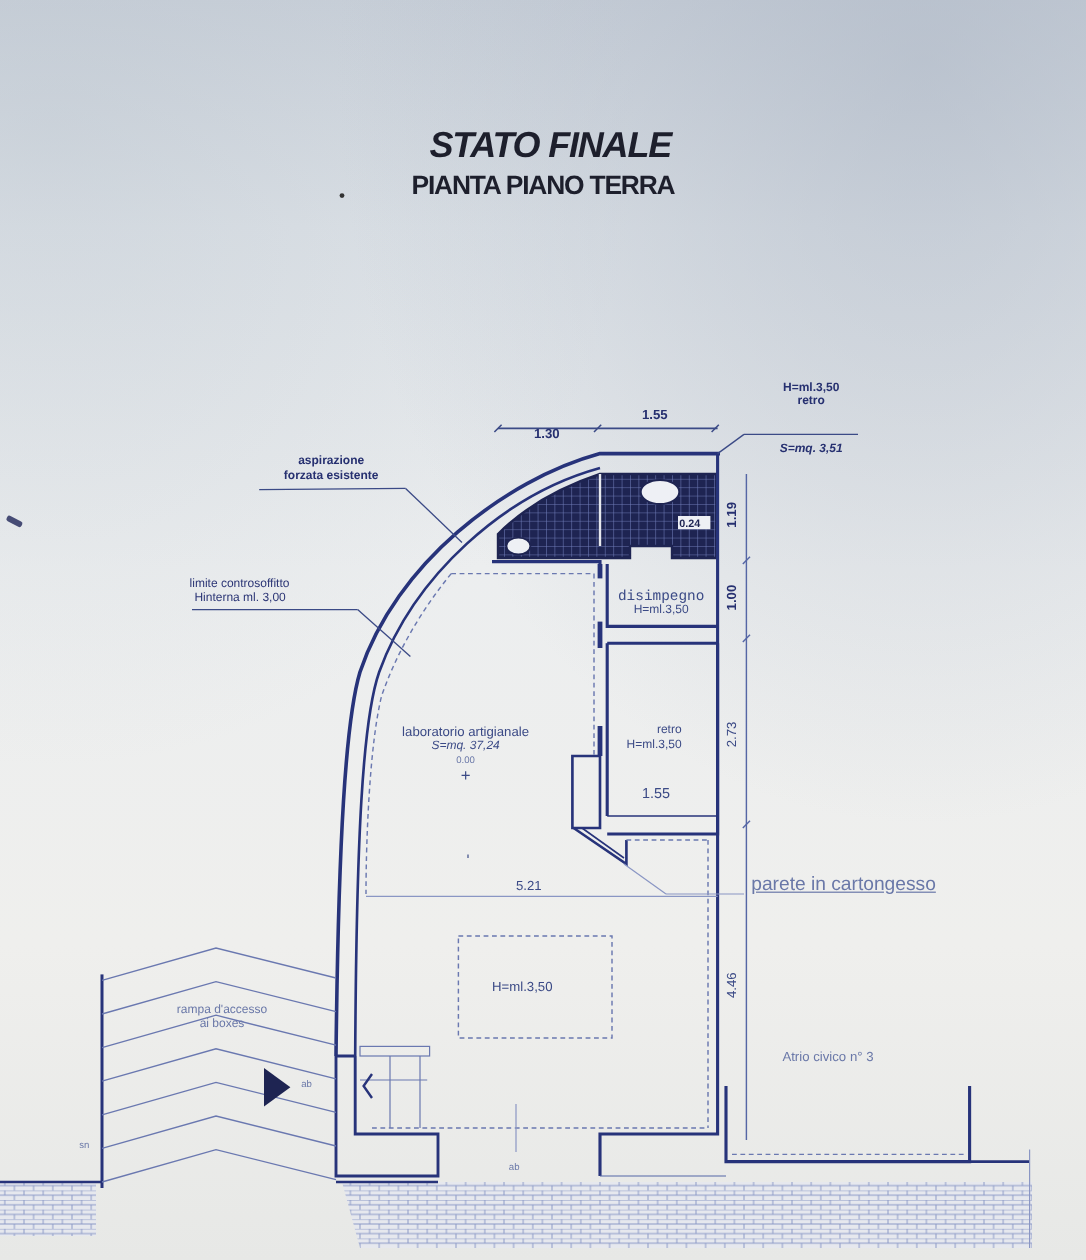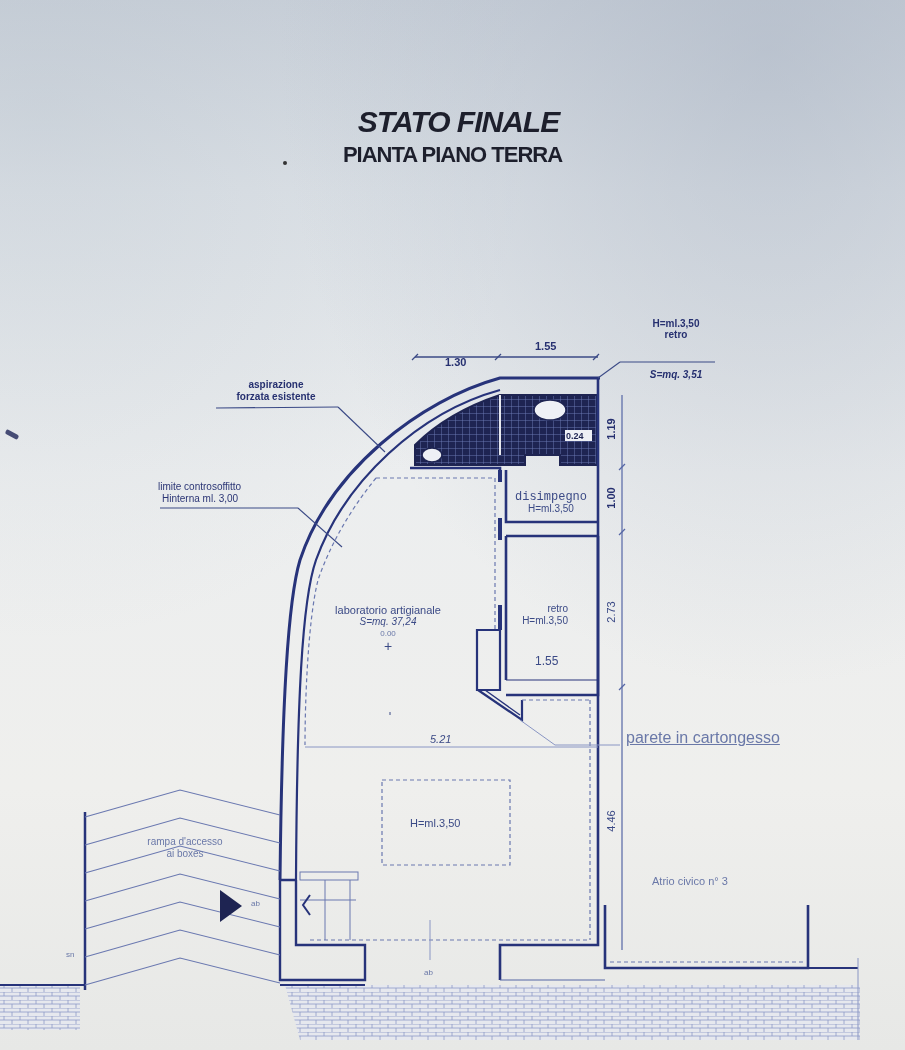--- a/index.html
+++ b/index.html
@@ -150,21 +150,21 @@
   <line x1="858" y1="958" x2="858" y2="1040" stroke="#8a96c4" stroke-width="1"></line>
 </svg>
 
 <div class="lbl dark" style="left:445px;top:356px;">1.30</div>
 <div class="lbl dark" style="left:535px;top:340px;">1.55</div>
 <div class="lbl dark vert" style="left:600px;top:423px;">1.19</div>
 <div class="lbl dark vert" style="left:600px;top:492px;">1.00</div>
 <div class="lbl vert" style="left:600px;top:606px;">2.73</div>
 <div class="lbl vert" style="left:600px;top:815px;">4.46</div>
 <div class="lbl" style="left:535px;top:655px;font-size:12px;">1.55</div>
-<div class="lbl" style="left:430px;top:733px;font-style:italic;">5.21</div>
+<div class="lbl" style="left:430px;top:733px;">5.21</div>
 
 <div class="lbl dark c" style="left:636px;top:318px;width:80px;font-size:10px;line-height:11px;">
   <div>H=ml.3,50</div>
   <div>retro</div>
   <div style="font-style:italic;margin-top:29px;">S=mq. 3,51</div>
 </div>
 <div class="lbl dark" style="left:566px;top:430px;font-size:9px;color:#1e2452;">0.24</div>
 
 <div class="lbl c" style="left:505px;top:491px;width:92px;font-size:11px;">
   <div style="font-size:12px;font-family:Liberation Mono, monospace;">disimpegno</div>

